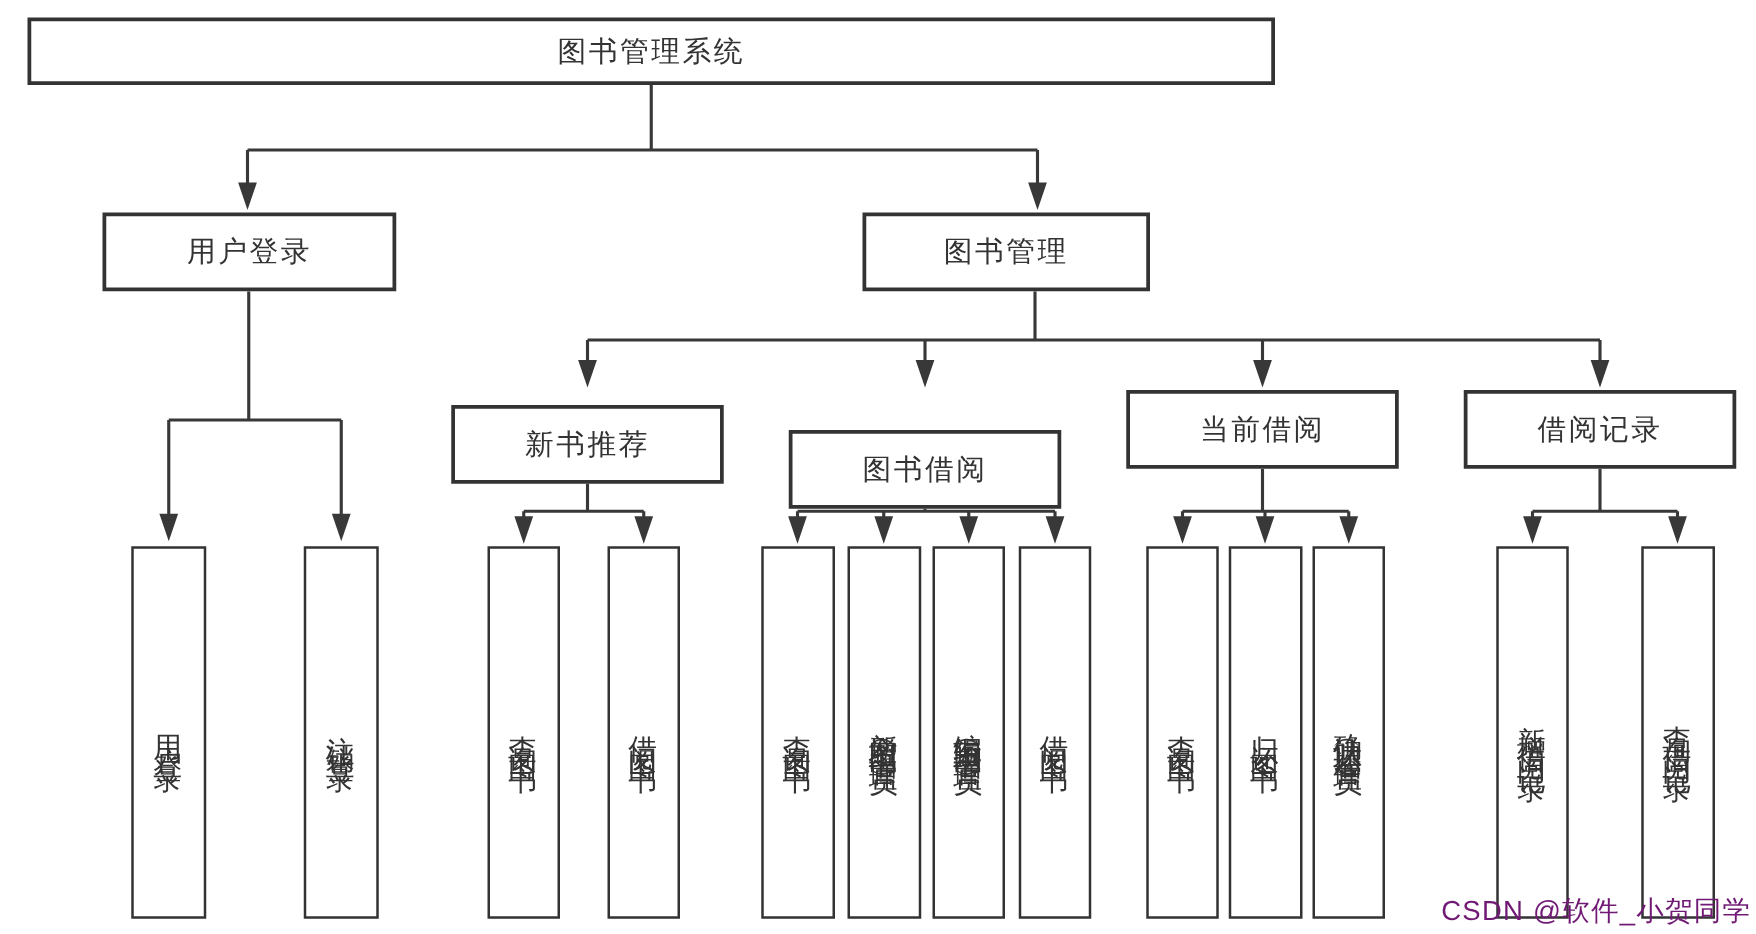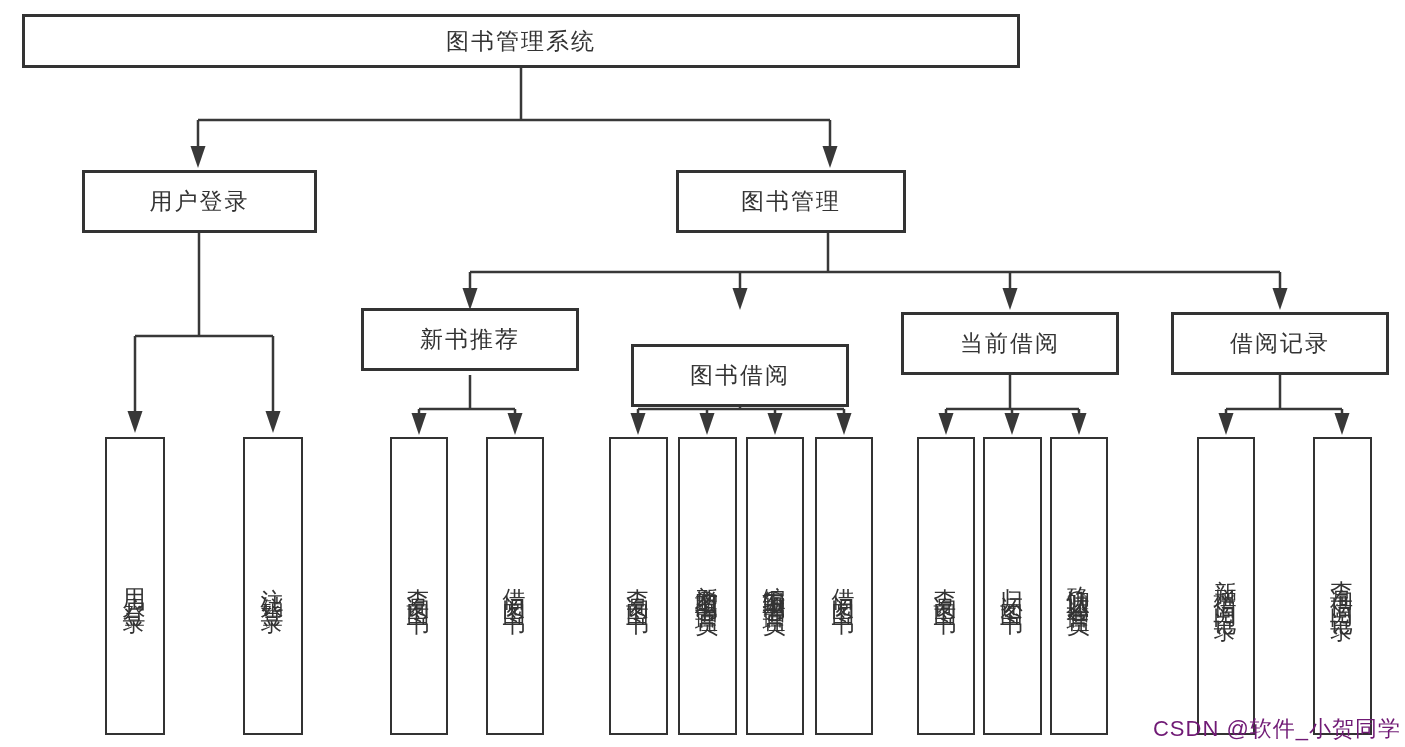--- a/index.html
+++ b/index.html
@@ -82,23 +82,23 @@
     <polygon points="1071.5,413 1086.5,413 1079,435" fill="#383838" stroke="none"></polygon>
 
     <path d="M1280 375 V409 M1226 409 H1342 M1226 409 V415 M1342 409 V415"></path>
     <polygon points="1218.5,413 1233.5,413 1226,435" fill="#383838" stroke="none"></polygon>
     <polygon points="1334.5,413 1349.5,413 1342,435" fill="#383838" stroke="none"></polygon>
   </svg>
 
   <div class="hbox" style="left:22px; top:14px; width:998px; height:54px;">图书管理系统</div>
 
   <div class="hbox" style="left:82px; top:170px; width:235px; height:63px;">用户登录</div>
-  <div class="hbox" style="left:676px; top:170px; width:230px; height:63px;">图书管理</div>
+  <div class="hbox" style="left:690px; top:170px; width:230px; height:63px;">图书管理</div>
 
-  <div class="hbox" style="left:361px; top:308px; width:218px; height:63px;">新书推荐</div>
+  <div class="hbox" style="left:361px; top:324px; width:218px; height:63px;">新书推荐</div>
   <div class="hbox" style="left:631px; top:312px; width:218px; height:63px;margin-top:32px;">图书借阅</div>
   <div class="hbox" style="left:901px; top:312px; width:218px; height:63px;">当前借阅</div>
   <div class="hbox" style="left:1171px; top:312px; width:218px; height:63px;">借阅记录</div>
 
   <div class="vbox" style="left:105px; width:60px;">用户登录</div>
   <div class="vbox" style="left:243px; width:60px;">注销登录</div>
 
   <div class="vbox" style="left:390px; width:58px;">查询图书</div>
   <div class="vbox" style="left:486px; width:58px;">借阅图书</div>
 

